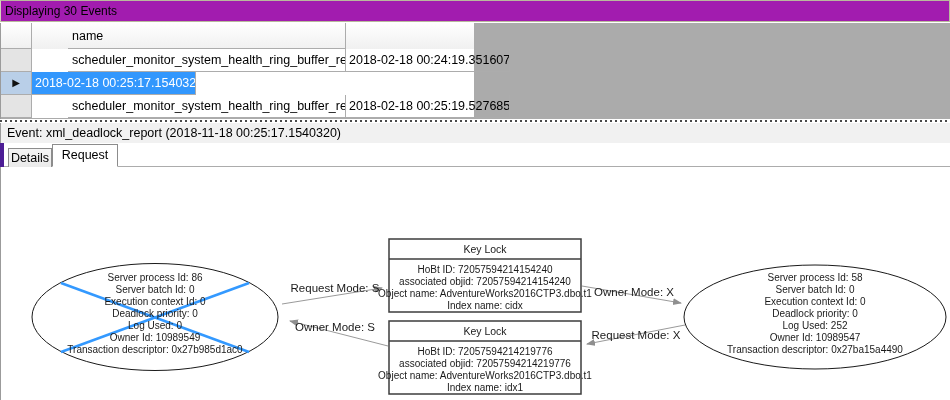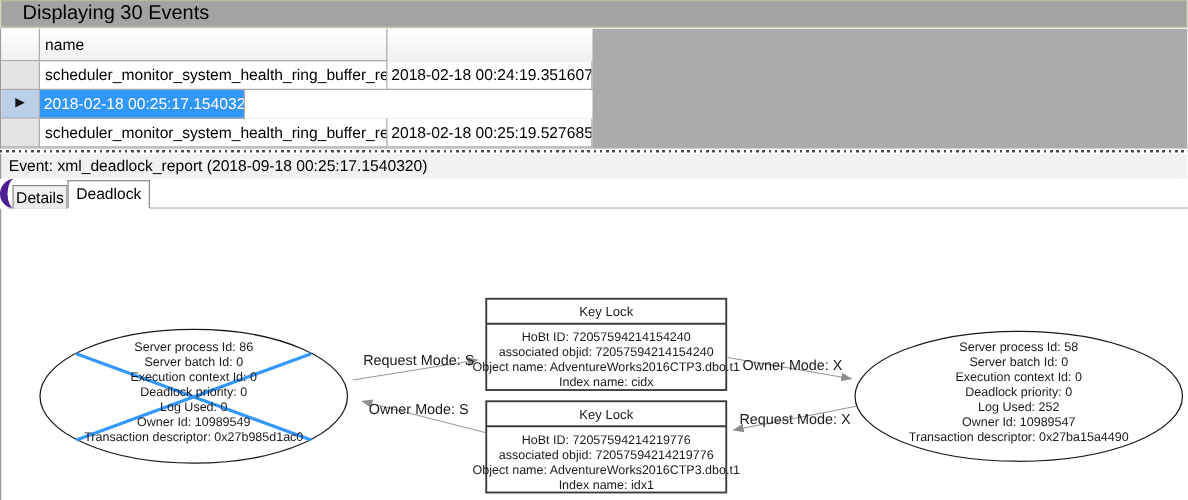--- a/index.html
+++ b/index.html
@@ -5,40 +5,40 @@
   * { margin:0; padding:0; box-sizing:border-box; }
   html,body { width:950px; height:400px; overflow:hidden; }
   body {
     font-family:"Liberation Sans","DejaVu Sans",sans-serif;
     background:#ffffff; position:relative; font-size:12.5px; color:#000;
   }
 
   
   .titlebar {
     position:absolute; left:0; top:0; width:950px; height:22px;
-    background:#a3a3a3; border:1px solid #B9B99D; border-left-color:#D6D6BC;
-    line-height:20px; padding-left:17px; font-size:16px;
+    background:#a21caf; border:1px solid #B9B99D; border-left-color:#D6D6BC;
+    line-height:20px; padding-left:4px; font-size:12px;
   }
 
   
   .grid-zone {
     position:absolute; left:0; top:23px; width:950px; height:96px;
     background:#ABABAB; border-left:1px solid #9B9B9B;
   }
   .grid { position:absolute; left:0; top:0; width:473px; }
   .grow { display:flex; height:23px; background:#fff; }
   .grow.header { height:26px; background:linear-gradient(#ffffff,#F0F0F0); font-size:12.5px; }
   .cell {
     border-right:1px solid #ACACAC; border-bottom:1px solid #ACACAC;
     overflow:hidden; white-space:nowrap; display:flex; align-items:center;
   }
   .c-hdrname { padding-left:8px; }
   .c-rowhdr { width:31px; min-width:31px; background:#E4E4E4; justify-content:center; }
   .grow.header .c-rowhdr { background:linear-gradient(#ffffff,#F0F0F0); }
-  .c-name { width:278px; min-width:278px; padding-left:4px; }
+  .c-name { width:278px; min-width:278px; padding-left:4px;margin-left:36px; }
   .c-ts   { width:164px; min-width:164px; padding-left:3px; }
   .grow.selected .c-name, .grow.selected .c-ts { background:#3297FD; color:#fff; }
   .grow.selected .c-name { outline:1px dotted #0b0b0b; outline-offset:-2px; }
   .grow.selected .c-rowhdr { background:#B9CFE8; }
   .arrow-glyph { color:#111; font-size:10px; line-height:1; }
 
   
   .splitter {
     position:absolute; left:0; top:119px; width:950px; height:4px; background:#fff;
     background-image:repeating-linear-gradient(90deg,#4a4a4a 0 2px,#ffffff 2px 5px);
@@ -46,21 +46,21 @@
   }
 
   
   .eventbar {
     position:absolute; left:0; top:123px; width:950px; height:20px;
     background:#F1F1F1; line-height:20px; padding-left:6px; font-size:12.5px;
     border-left:1px solid #9B9B9B;
   }
 
   
-  .tabszone { position:absolute; left:0; top:143px; width:950px; height:24px; background:#fff; border-left:6px solid #4c1d95;border-radius:12px; }
+  .tabszone { position:absolute; left:0; top:143px; width:950px; height:24px; background:#fff; border-left:4px solid #4c1d95; }
   .tabline { position:absolute; left:0; top:23px; width:950px; height:1px; background:#ACACAC; }
   .tab {
     position:absolute; font-size:12.5px; text-align:center;
     border:1px solid #8C8C8C; cursor:default;
   }
   .tab.inactive {
     left:4px; top:5px; width:44px; height:19px; line-height:18px;
     background:linear-gradient(#F4F4F4,#EAEAEA); border-bottom:none;
   }
   .tab.active {
@@ -103,27 +103,27 @@
       <div class="cell c-rowhdr"></div>
       <div class="cell c-name">scheduler_monitor_system_health_ring_buffer_recorded</div>
       <div class="cell c-ts">2018-02-18 00:25:19.5276859</div>
     </div>
   </div>
 </div>
 
 <div class="splitter"></div>
 
 <div class="eventbar">
-  <span>Event: xml_deadlock_report (2018-09-18 00:25:17.1540320)</span>
+  <span>Event: xml_deadlock_report (2018-11-18 00:25:17.1540320)</span>
 </div>
 
 <div class="tabszone">
   <div class="tabline"></div>
   <div class="tab inactive">Details</div>
-  <div class="tab active">Deadlock</div>
+  <div class="tab active">Request</div>
 </div>
 
 <div class="graphpane">
 <svg width="950" height="233" viewBox="0 0 950 233">
   <defs>
     <marker id="arr" markerWidth="9" markerHeight="8" refX="8" refY="3.5" orient="auto" markerUnits="userSpaceOnUse">
       <path d="M0,0 L9,3.5 L0,7 Z" fill="#8f8f8f"></path>
     </marker>
   </defs>
 

